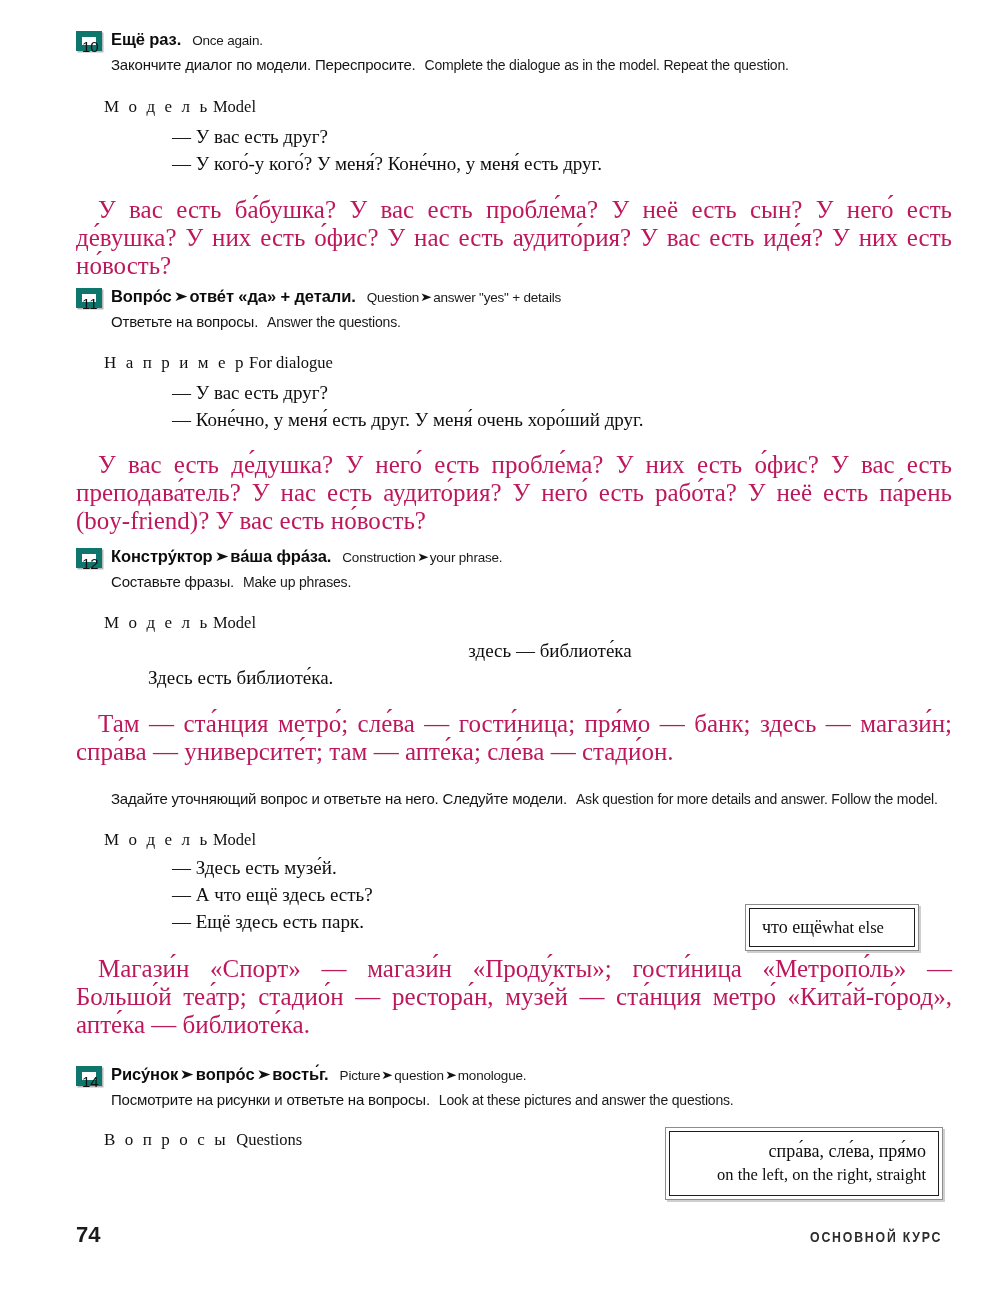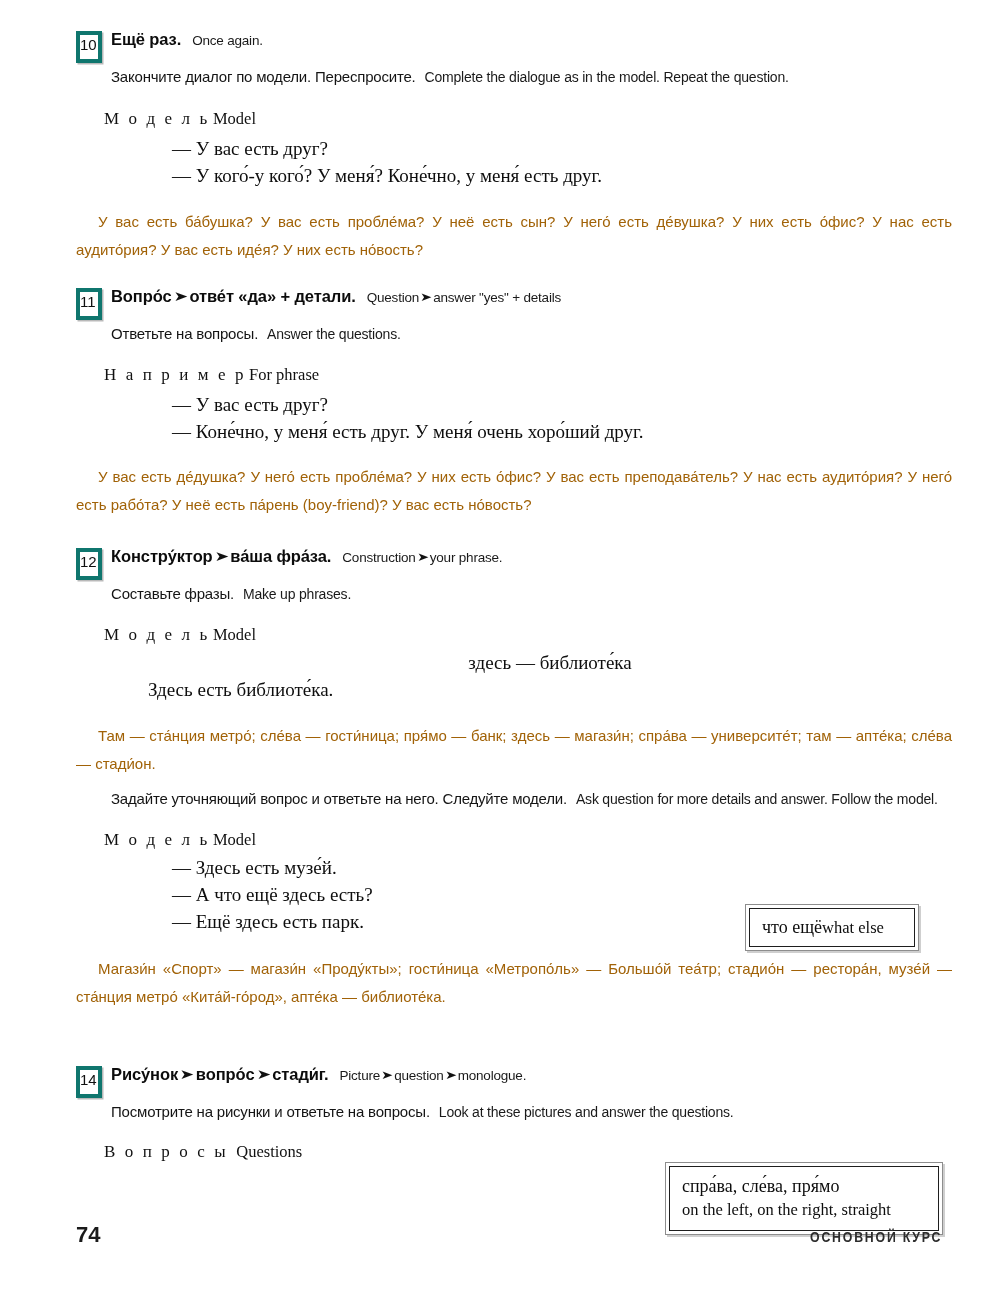--- a/index.html
+++ b/index.html
@@ -33,29 +33,29 @@
 
   .ex-head {
     display: flex;
     align-items: flex-start;
     gap: 9px;
   }
 
   .num-box {
     flex: 0 0 auto;
     width: 26px;
-    height: 32px;
+    height: 20px;
     box-sizing: border-box;
-    border: 4px solid #0f766e;
+    border: 6px solid #0f766e;
     box-shadow: 1.5px 1.5px 0 #b9b9b9;
     background: #ffffff;
     font-family: "Liberation Sans", "DejaVu Sans", sans-serif;
     font-size: 15px;
     line-height: 19px;
-    text-align: left;
+    text-align: right;
     color: #101010;
     margin-top: 1px;
   }
 
   .head-text {
     flex: 1 1 auto;
     padding-top: 0px;
   }
 
   .ru-bold {
@@ -114,24 +114,24 @@
   }
 
   .model-line {
     font-family: "Liberation Serif", "DejaVu Serif", serif;
     font-size: 19px;
     line-height: 27px;
     color: #0e0e0e;
   }
 
   .body-par {
-    font-family: Liberation Sans, sans-serif;
-    font-size: 15px;
+    font-family: Liberation Serif, serif;
+    font-size: 25px;
     line-height: 28px;
-    color: #a16207;
+    color: #be185d;
     text-align: justify;
   }
   .body-par .ind { display: inline-block; width: 22px; }
 
   
   .callout {
     position: absolute;
     box-sizing: border-box;
     background: #ffffff;
     border: 1px solid #8d8d8d;
@@ -204,21 +204,21 @@
         <span class="ru-bold">Вопро́с</span><span class="arrow">➤</span><span class="ru-bold">отве́т «да» + детали.</span>
         <span class="en-small" style="margin-left:7px;">Question</span><span class="arrow-sm">➤</span><span class="en-small">answer "yes" + details</span>
       </div>
     </div>
     <div class="instr">
       <span>Ответьте на вопросы.</span>
       <span class="en-small" style="margin-left:5px;">Answer the questions.</span>
     </div>
 
     <div class="sec-label" style="margin-top:20px; padding-left:28px;">
-      <span>Н а п р и м е р</span><span class="lat">For phrase</span>
+      <span>Н а п р и м е р</span><span class="lat">For dialogue</span>
     </div>
     <div class="model-line" style="padding-left:96px; margin-top:6px;">— У вас есть друг?</div>
     <div class="model-line" style="padding-left:96px;">— Коне́чно, у меня́ есть друг. У меня́ очень хоро́ший друг.</div>
 
     <div class="body-par" style="margin-top:18px;"><span class="ind"></span><span>У вас есть де́душка? У него́ есть пробле́ма? У них есть о́фис? У вас есть преподава́тель? У нас есть аудито́рия? У него́ есть рабо́та? У неё есть па́рень (boy-friend)? У вас есть но́вость?</span></div>
   </div>
 
   <div class="ex" style="top:547px;">
     <div class="ex-head">
       <div class="num-box">12</div>
@@ -254,41 +254,41 @@
     <div class="model-line" style="padding-left:96px;">— А что ещё здесь есть?</div>
     <div class="model-line" style="padding-left:96px;">— Ещё здесь есть парк.</div>
 
     <div class="body-par" style="margin-top:20px;"><span class="ind"></span><span>Магази́н «Спорт» — магази́н «Проду́кты»; гости́ница «Метропо́ль» — Большо́й теа́тр; стадио́н — рестора́н, музе́й — ста́нция метро́ «Кита́й-го́род», апте́ка — библиоте́ка.</span></div>
   </div>
 
   <div class="ex" style="top:1065px;">
     <div class="ex-head">
       <div class="num-box">14</div>
       <div class="head-text">
-        <span class="ru-bold">Рису́нок</span><span class="arrow">➤</span><span class="ru-bold">вопро́с</span><span class="arrow">➤</span><span class="ru-bold">стади́г.</span>
+        <span class="ru-bold">Рису́нок</span><span class="arrow">➤</span><span class="ru-bold">вопро́с</span><span class="arrow">➤</span><span class="ru-bold">вость́г.</span>
         <span class="en-small" style="margin-left:7px;">Picture</span><span class="arrow-sm">➤</span><span class="en-small">question</span><span class="arrow-sm">➤</span><span class="en-small">monologue.</span>
       </div>
     </div>
     <div class="instr">
       <span>Посмотрите на рисунки и ответьте на вопросы.</span>
       <span class="en-small" style="margin-left:5px;">Look at these pictures and answer the questions.</span>
     </div>
 
     <div class="sec-label" style="margin-top:19px; padding-left:28px;">
       <span>В о п р о с ы</span><span class="lat" style="margin-left:8px;">Questions</span>
     </div>
   </div>
 
   <div class="callout" style="left:745px; top:904px; width:174px;">
     <div class="callout-inner">
       <span class="callout-ru">что ещё</span><span class="callout-ru sp"></span><span class="callout-en">what else</span>
     </div>
   </div>
 
-  <div class="callout" style="left:665px; top:1162px; width:278px;">
+  <div class="callout" style="left:665px; top:1127px; width:278px;text-align:right;">
     <div class="callout-inner" style="padding:7px 12px 9px 12px;">
       <div class="callout-ru">спра́ва, сле́ва, пря́мо</div>
       <div class="callout-en">on the left, on the right, straight</div>
     </div>
   </div>
 
   <div class="page-num">74</div>
   <div class="course-title">ОСНОВНОЙ КУРС</div>
 
 </div>

